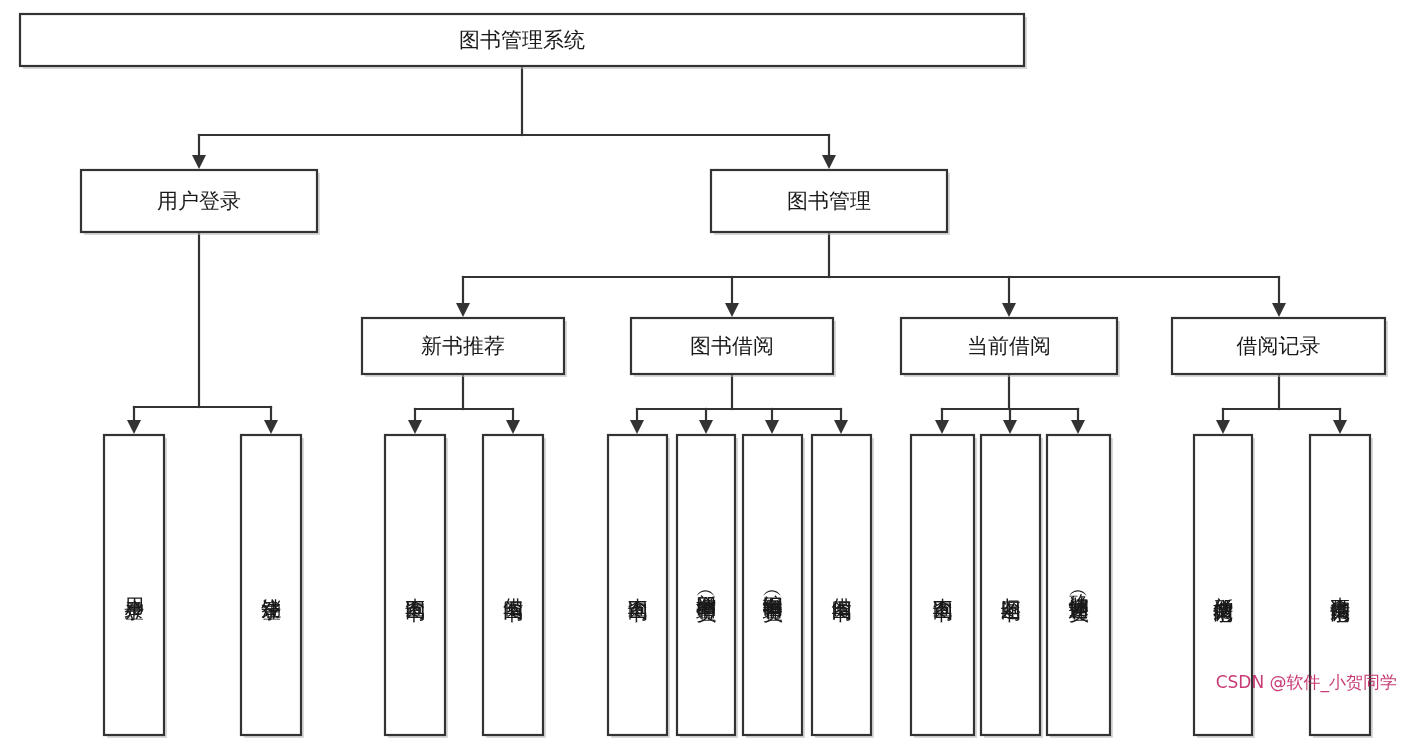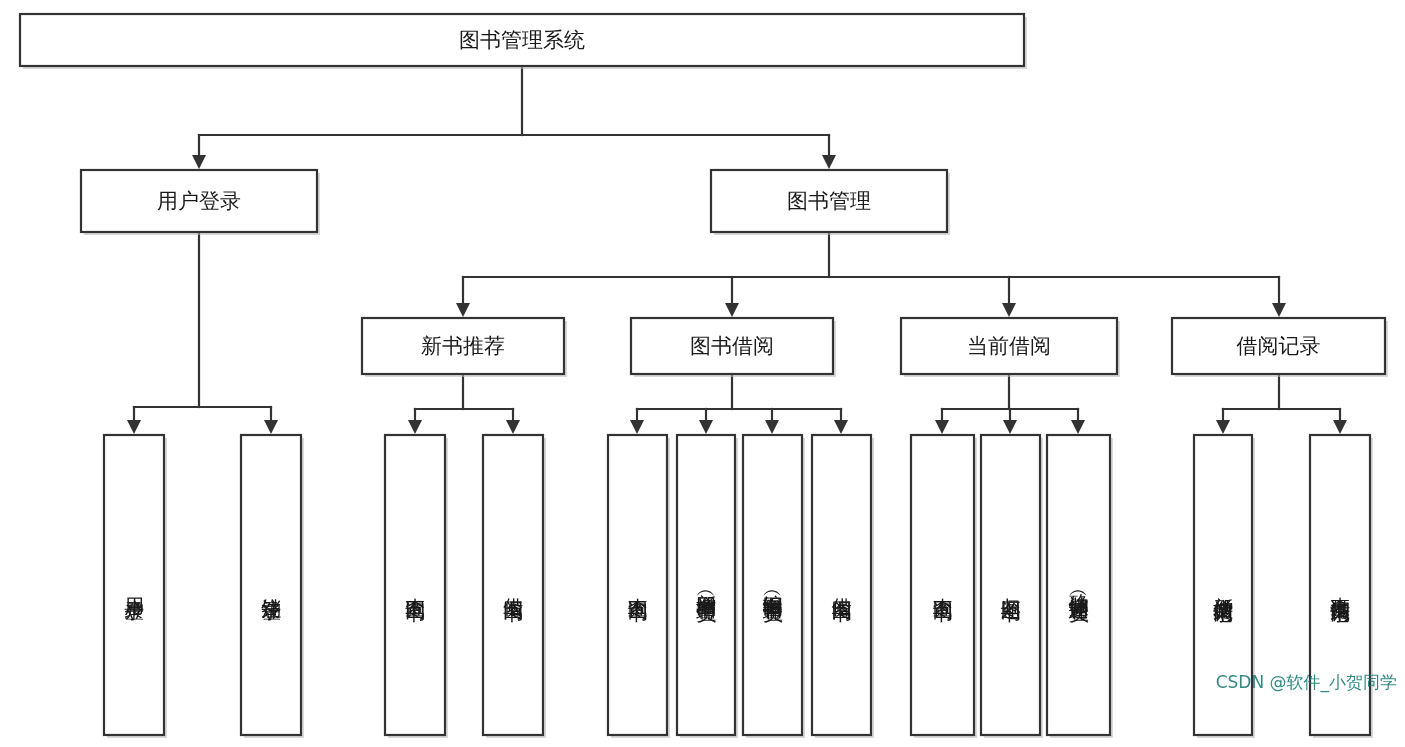--- a/index.html
+++ b/index.html
@@ -71,21 +71,21 @@
     color: #1a1a1a;
     white-space: nowrap;
     text-align: center;
   }
   .watermark {
     position: absolute;
     right: 8px;
     bottom: 4px;
     font-family: "DejaVu Sans", "Liberation Sans", sans-serif;
     font-size: 17px;
-    color: #0f766e;
+    color: #be185d;
     opacity: 0.85;
     white-space: nowrap;
     pointer-events: none;
   }
 </style>
 </head>
 <body>
 
 <div id="diagram-root">
 

